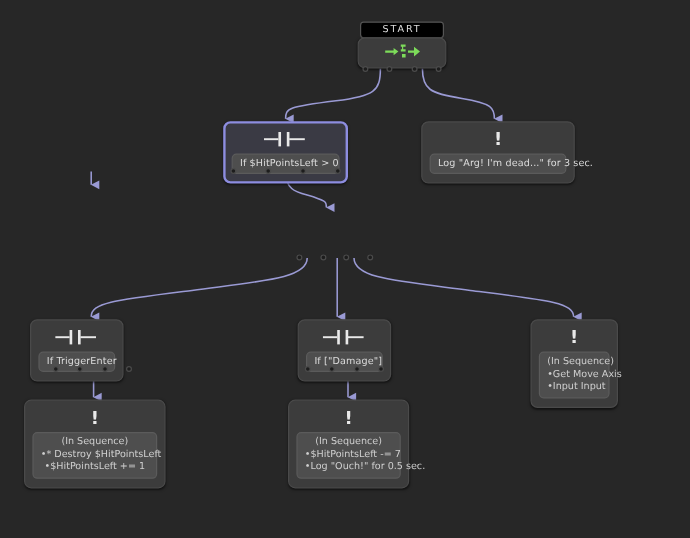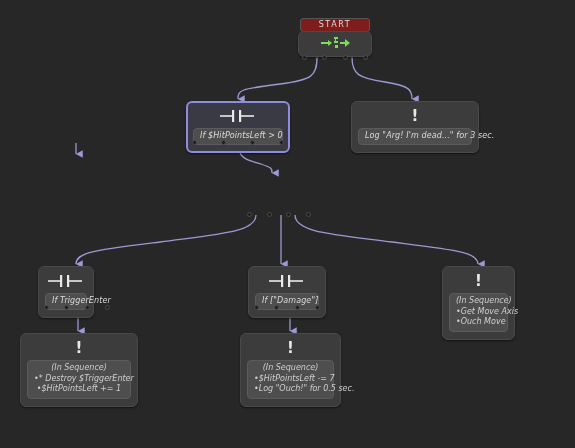--- a/index.html
+++ b/index.html
@@ -47,34 +47,33 @@
     white-space:nowrap;
   }
   .chip{
     background:#4e4e4e;
     border:1px solid #5b5b5b;
     border-radius:4px;
     padding:2px 6px 3px 6px;
     width:100%;
     box-sizing:border-box;
     text-align:center;
-    font-style:italic;
   }
   .chip .label{color:#dcdcdc;}
   .multi{ text-align:center; }
   .multi .ln{
     font-size:8px;color:#cfcfcf;line-height:10.5px;white-space:nowrap;
     text-align:center;
   }
 
   
   .titlebar{
     position:absolute;
     box-sizing:border-box;
-    background:#7f1d1d;
+    background:#000000;
     border:1px solid #555;
     border-radius:3px;
     font-size:8px;
     color:#dddddd;
     letter-spacing:1.6px;
     text-align:center;
     line-height:12px;
     height:14px;
   }
 
@@ -181,21 +180,21 @@
     </div>
   </div>
 
   <div class="ports" style="left:247px;top:212px;width:64px;">
     <span class="port"></span>
     <span class="port"></span>
     <span class="port"></span>
     <span class="port"></span>
   </div>
 
-  <div class="node" style="left:38px;top:266px;width:56px;">
+  <div class="node" style="left:25px;top:266px;width:78px;">
     <div class="glyph">
       <svg width="36" height="14" viewBox="0 0 36 14">
         <rect x="0" y="6.2" width="12" height="1.6" fill="#e9e9e9"></rect>
         <rect x="12" y="1" width="2.2" height="12" fill="#e9e9e9"></rect>
         <rect x="19" y="1" width="2.2" height="12" fill="#e9e9e9"></rect>
         <rect x="21" y="6.2" width="13" height="1.6" fill="#e9e9e9"></rect>
       </svg>
     </div>
     <div class="chip">
       <div class="label">If TriggerEnter</div>
@@ -228,31 +227,31 @@
     <span class="port"></span>
   </div>
 
   <div class="node" style="left:442px;top:266px;width:73px;">
     <div class="glyph">
       <span class="bang">!</span>
     </div>
     <div class="chip multi">
       <div class="ln">(In Sequence)</div>
       <div class="ln">•Get Move Axis</div>
-      <div class="ln">•Ouch Move</div>
+      <div class="ln">•Input Input</div>
     </div>
   </div>
 
   <div class="node" style="left:20px;top:333px;width:118px;">
     <div class="glyph">
       <span class="bang">!</span>
     </div>
     <div class="chip multi">
       <div class="ln">(In Sequence)</div>
-      <div class="ln">•* Destroy $TriggerEnter</div>
+      <div class="ln">•* Destroy $HitPointsLeft</div>
       <div class="ln">•$HitPointsLeft += 1</div>
     </div>
   </div>
 
   <div class="node" style="left:240px;top:333px;width:101px;">
     <div class="glyph">
       <span class="bang">!</span>
     </div>
     <div class="chip multi">
       <div class="ln">(In Sequence)</div>

